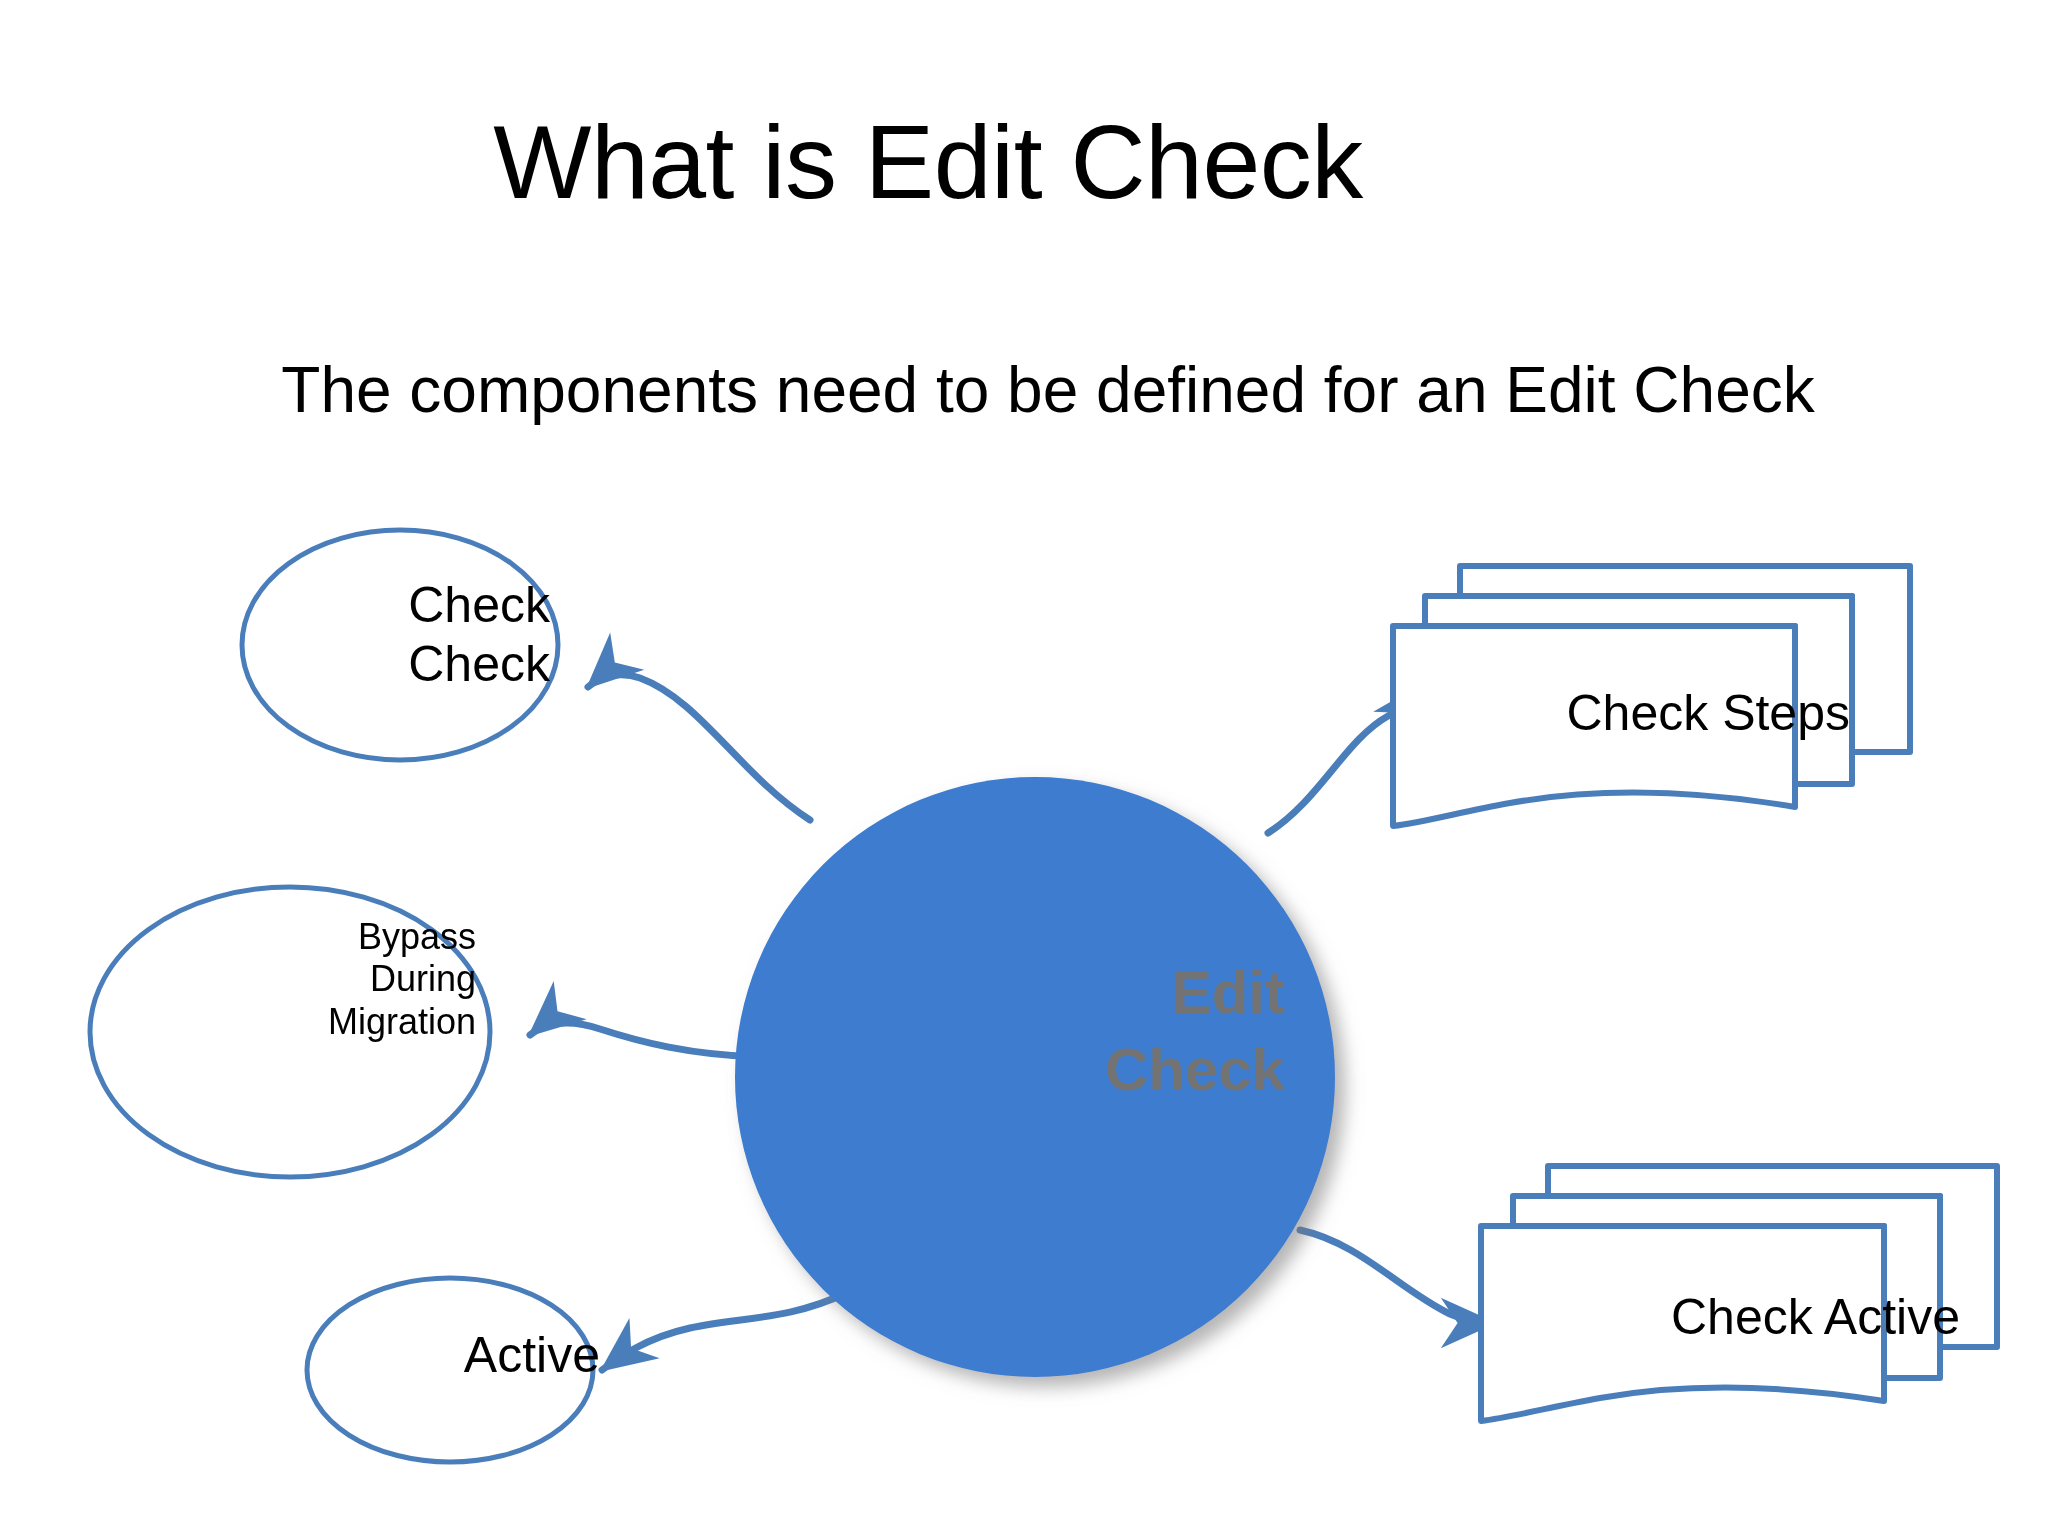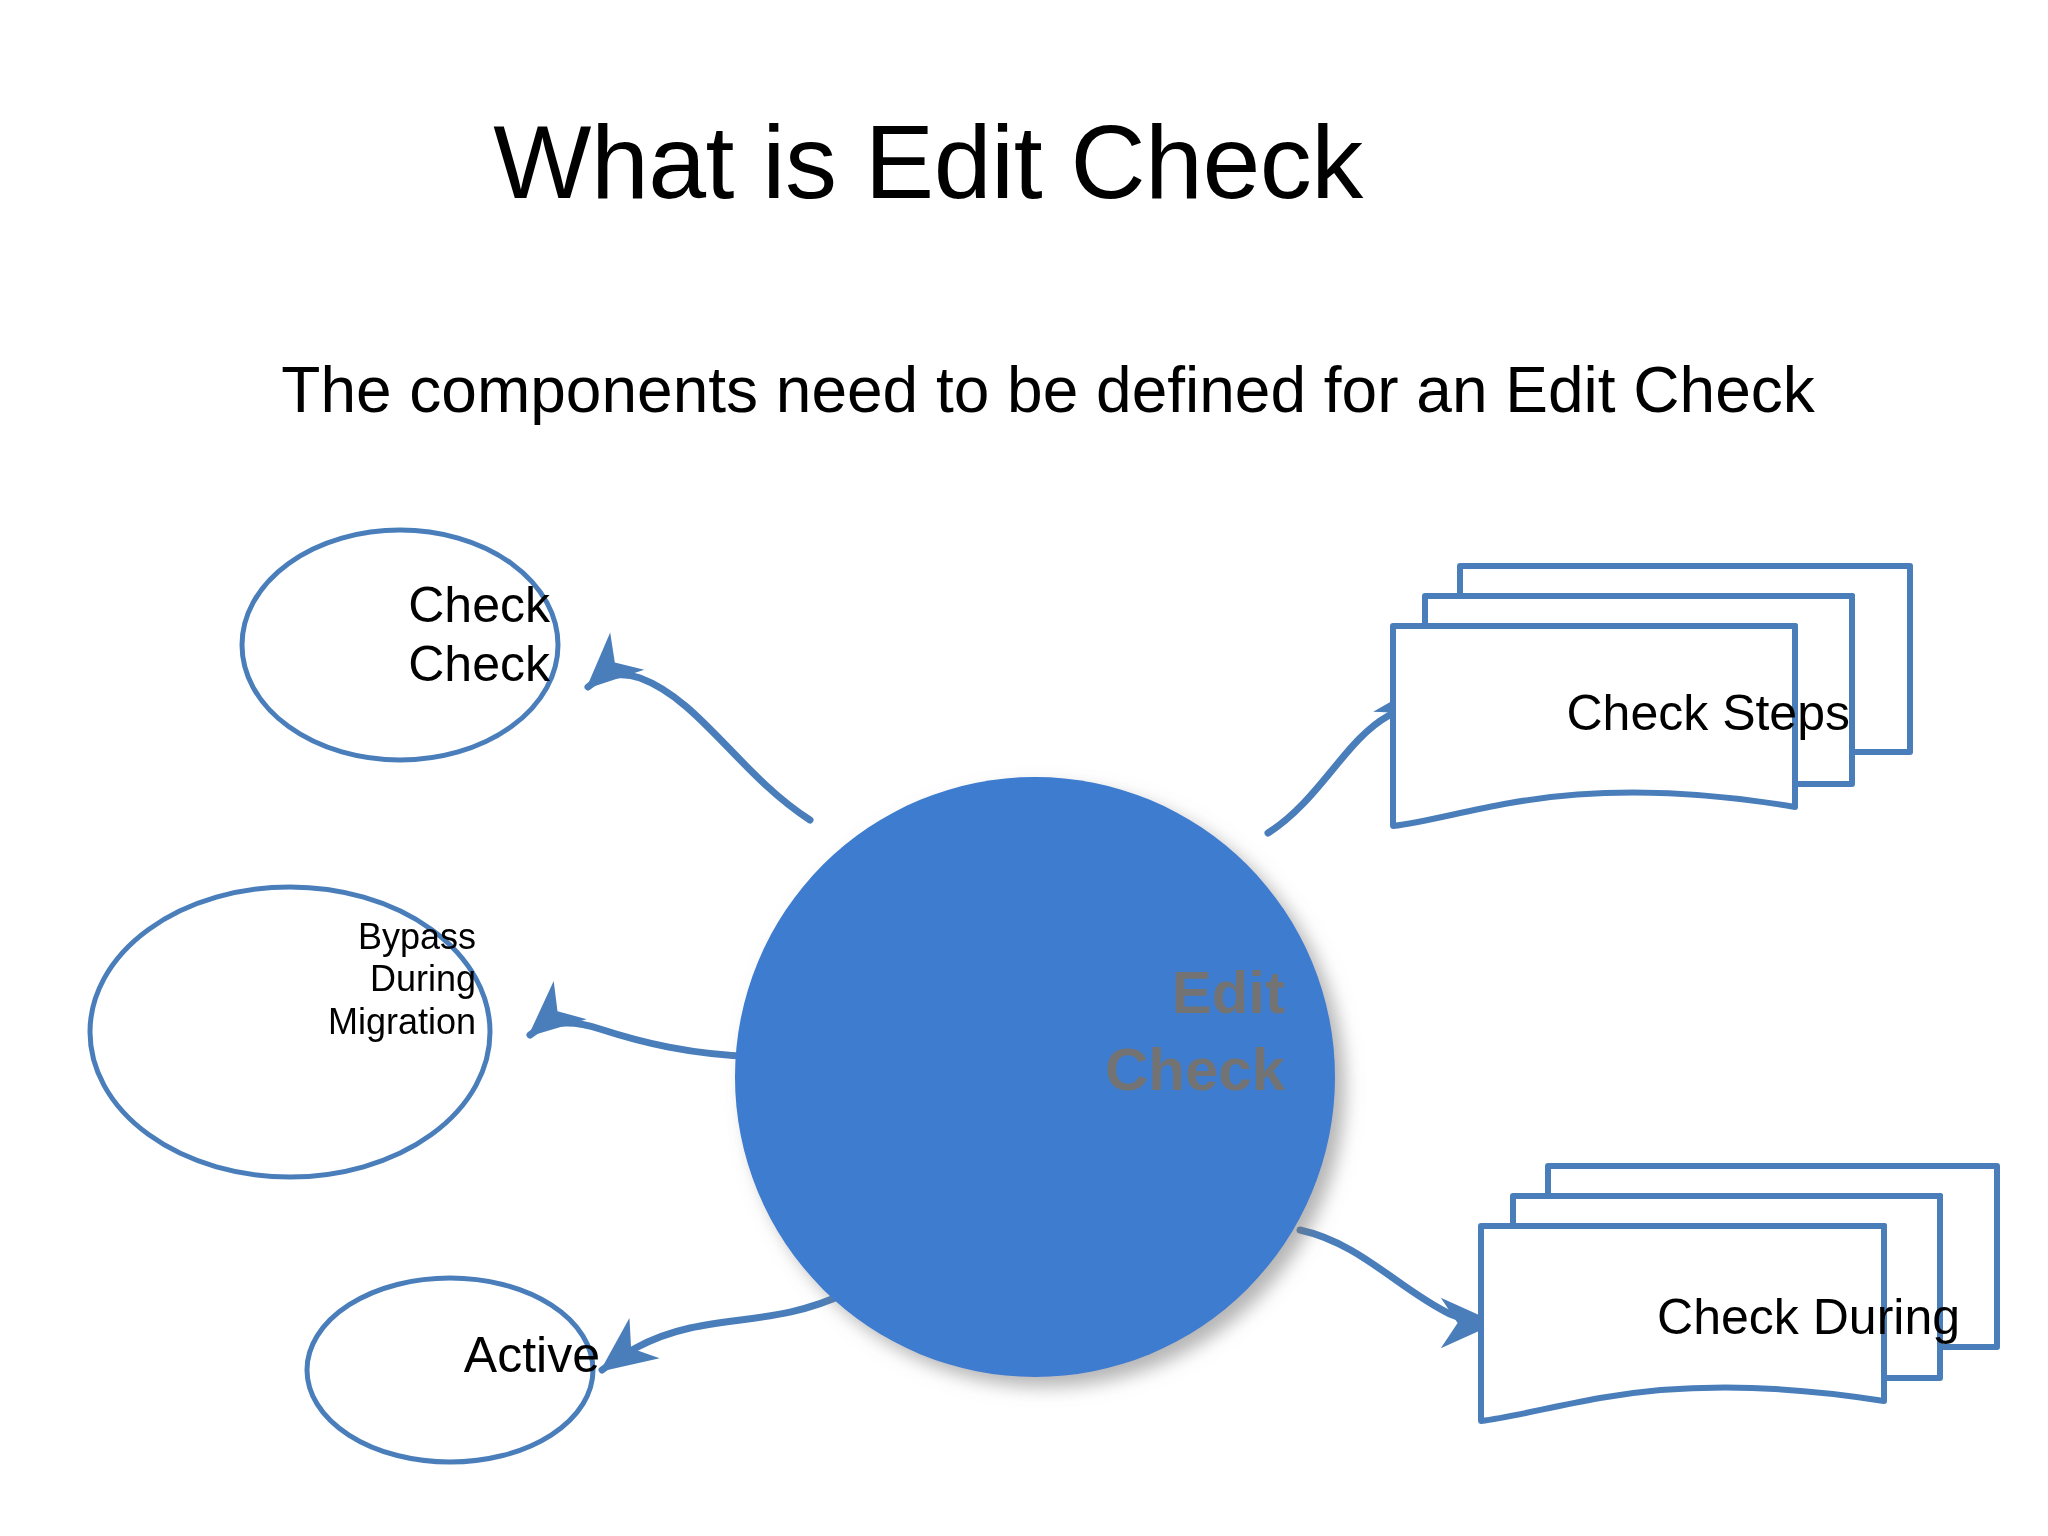--- a/index.html
+++ b/index.html
@@ -177,21 +177,21 @@
 
   <div class="node-label" id="label-active">
     <span>Active</span>
   </div>
 
   <div class="node-label" id="label-check-steps">
     <span>Check Steps</span>
   </div>
 
   <div class="node-label" id="label-check-actions">
-    <span>Check During</span>
+    <span>Check Active</span>
   </div>
 
   <div class="node-label" id="label-edit-check">
     <span>Edit</span>
     <span>Check</span>
   </div>
 
 </div>
 
 </body></html>

